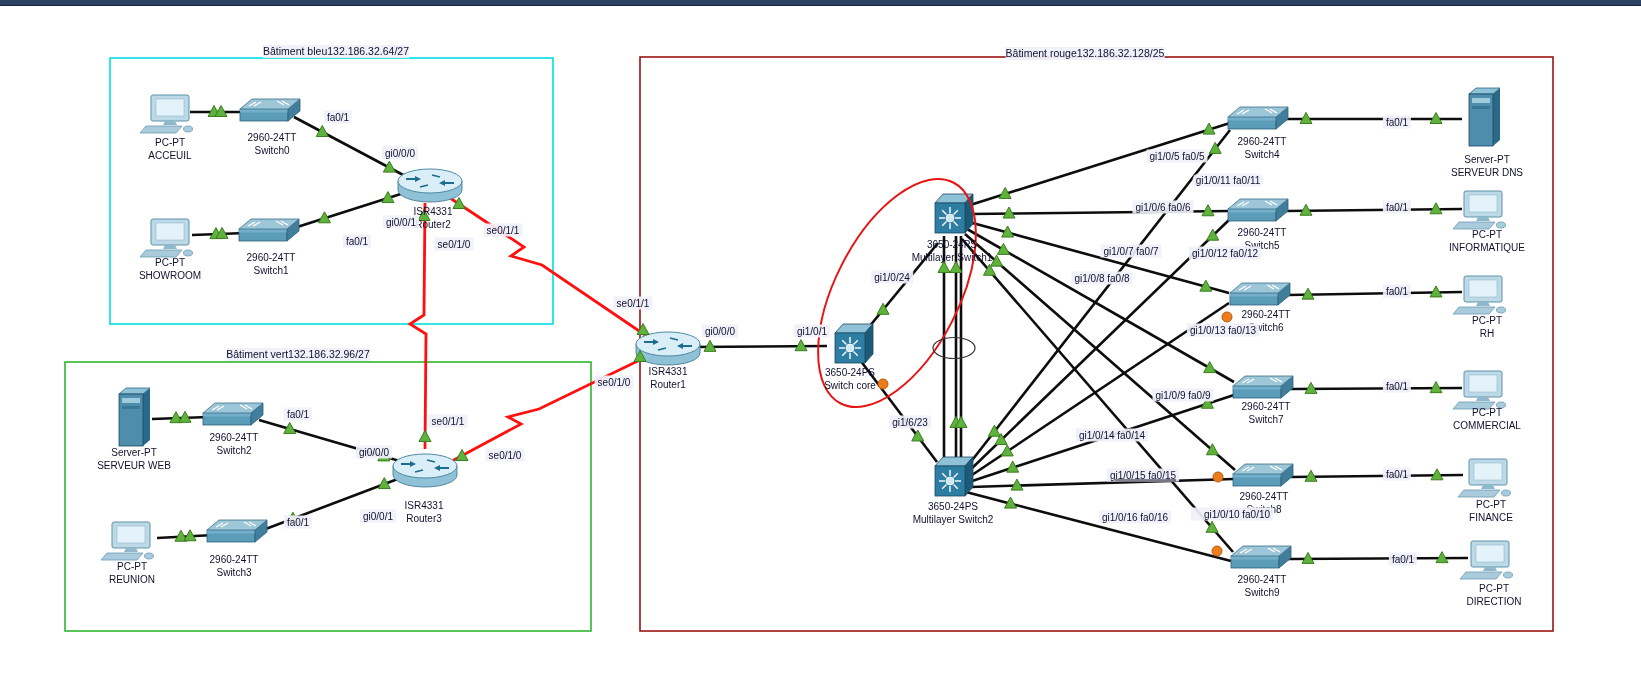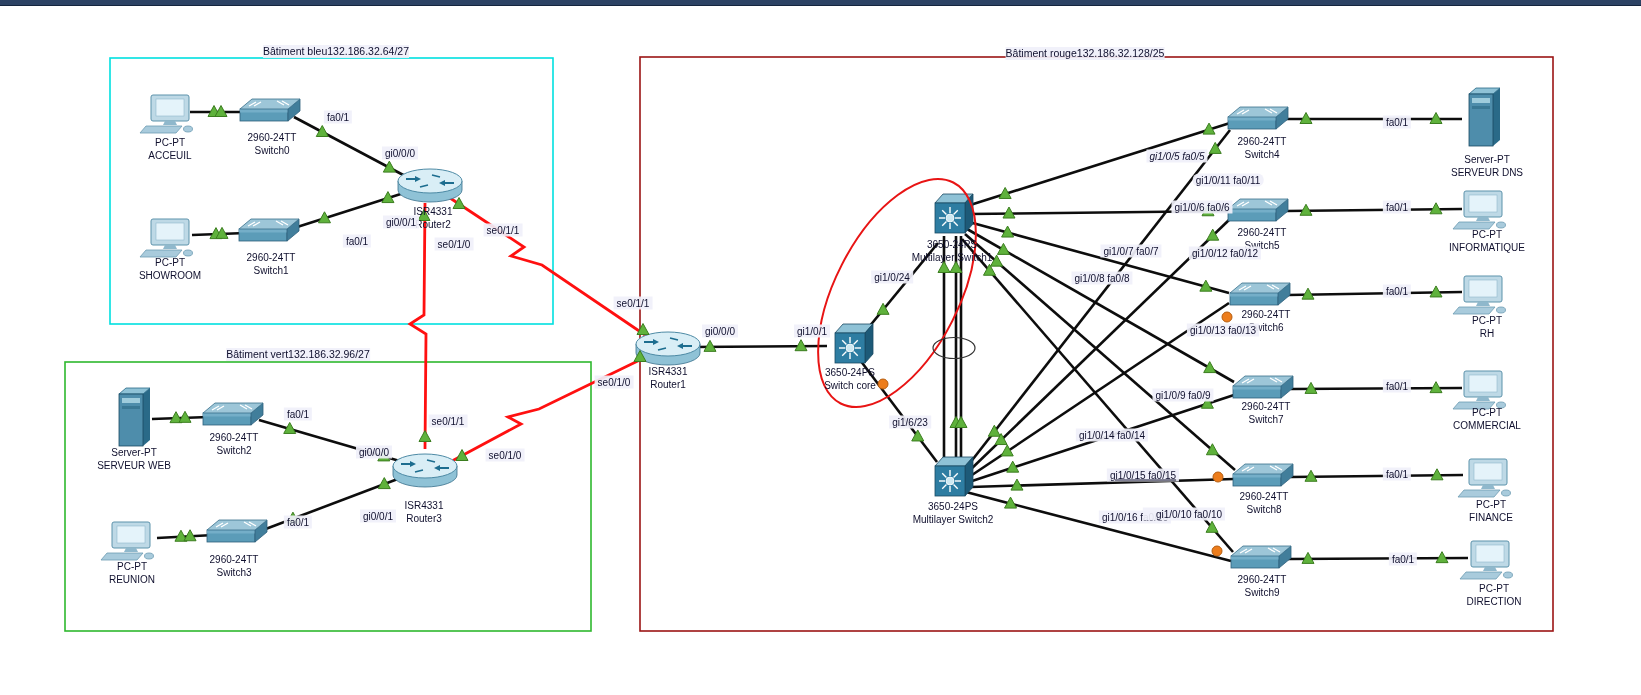--- a/index.html
+++ b/index.html
@@ -465,32 +465,32 @@
       <div class="if-lbl" style="left: 378px; top: 516px;">gi0/0/1</div>
       <div class="if-lbl" style="left: 298px; top: 522px;">fa0/1</div>
       <div class="if-lbl" style="left: 448px; top: 421px;">se0/1/1</div>
       <div class="if-lbl" style="left: 505px; top: 455px;">se0/1/0</div>
       <div class="if-lbl" style="left: 633px; top: 303px;">se0/1/1</div>
       <div class="if-lbl" style="left: 614px; top: 382px;">se0/1/0</div>
       <div class="if-lbl" style="left: 720px; top: 331px;">gi0/0/0</div>
       <div class="if-lbl" style="left: 812px; top: 331px;">gi1/0/1</div>
       <div class="if-lbl" style="left: 892px; top: 277px;">gi1/0/24</div>
       <div class="if-lbl" style="left: 910px; top: 422px;">gi1/6/23</div>
-      <div class="if-lbl" style="left: 1177px; top: 156px; font-style: italic;">gi1/0/5 fa0/5</div>
+      <div class="if-lbl" style="left: 1177px; top: 156px;">gi1/0/5 fa0/5</div>
       <div class="if-lbl" style="left: 1228px; top: 180px; border-radius: 6px;">gi1/0/11 fa0/11</div>
-      <div class="if-lbl" style="left: 1202px; top: 207px;">gi1/0/6 fa0/6</div>
+      <div class="if-lbl" style="left: 1163px; top: 207px;">gi1/0/6 fa0/6</div>
       <div class="if-lbl" style="left: 1131px; top: 251px;">gi1/0/7 fa0/7</div>
       <div class="if-lbl" style="left: 1225px; top: 253px;">gi1/0/12 fa0/12</div>
       <div class="if-lbl" style="left: 1102px; top: 278px;">gi1/0/8 fa0/8</div>
       <div class="if-lbl" style="left: 1223px; top: 330px;">gi1/0/13 fa0/13</div>
       <div class="if-lbl" style="left: 1183px; top: 395px;">gi1/0/9 fa0/9</div>
       <div class="if-lbl" style="left: 1112px; top: 435px;">gi1/0/14 fa0/14</div>
       <div class="if-lbl" style="left: 1143px; top: 475px; text-decoration: underline;">gi1/0/15 fa0/15</div>
       <div class="if-lbl" style="left: 1135px; top: 517px;">gi1/0/16 fa0/16</div>
-      <div class="if-lbl" style="left: 1184px; top: 514px; padding-left: 13px;">gi1/0/10 fa0/10</div>
+      <div class="if-lbl" style="left: 1232px; top: 514px; padding-left: 13px;">gi1/0/10 fa0/10</div>
       <div class="if-lbl" style="left: 1397px; top: 122px;">fa0/1</div>
       <div class="if-lbl" style="left: 1397px; top: 207px;">fa0/1</div>
       <div class="if-lbl" style="left: 1397px; top: 291px;">fa0/1</div>
       <div class="if-lbl" style="left: 1397px; top: 386px;">fa0/1</div>
       <div class="if-lbl" style="left: 1397px; top: 474px;">fa0/1</div>
       <div class="if-lbl" style="left: 1403px; top: 559px;">fa0/1</div>
     </div>
 </div>
 
 </body></html>

